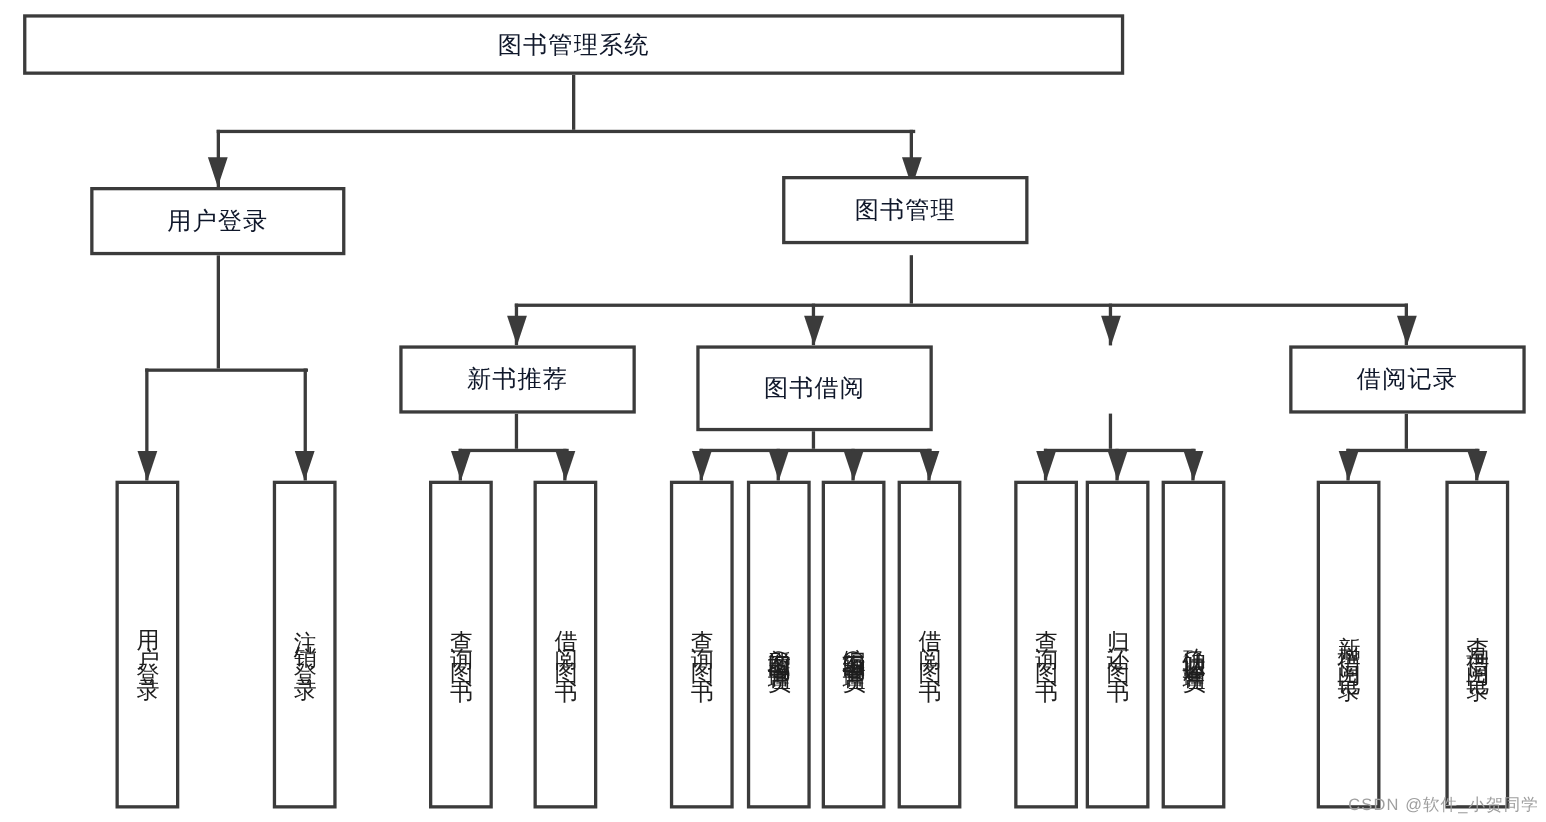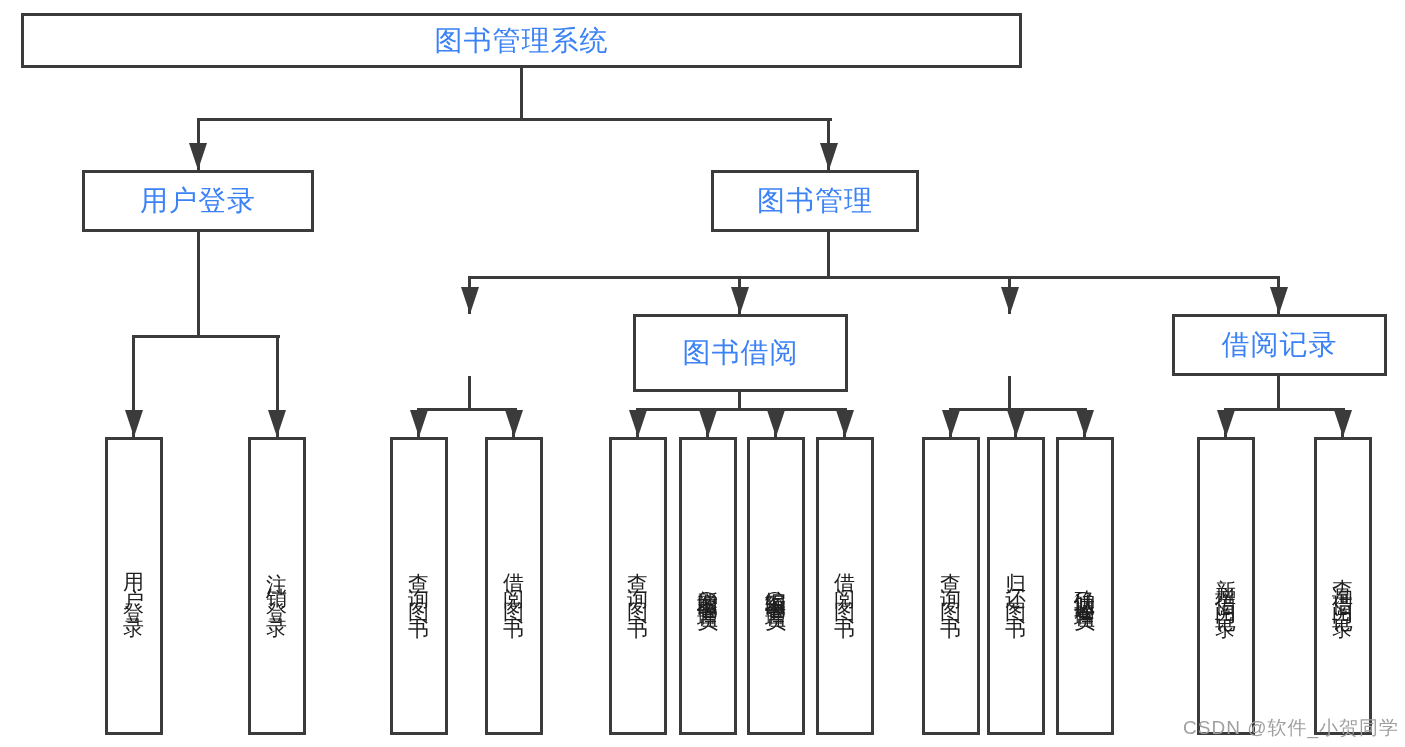--- a/index.html
+++ b/index.html
@@ -14,22 +14,22 @@
   .box {
     position: absolute;
     box-sizing: border-box;
     border: 3px solid #3b3b3b;
     background: #ffffff;
     display: flex;
     align-items: center;
     justify-content: center;
   }
   .hlabel {
-    font-size: 28px;
-    color: #3b82f6;
+    font-size: 22px;
+    color: #0f172a;
     letter-spacing: 1px;
     white-space: nowrap;
   }
   .vtext {
     writing-mode: vertical-rl;
     text-orientation: mixed;
     font-size: 21px;
     color: #1e1e1e;
     line-height: 1;
   }
@@ -42,21 +42,21 @@
     position: absolute;
     width: 0; height: 0;
     border-left: 9px solid transparent;
     border-right: 9px solid transparent;
     border-top: 27px solid #3b3b3b;
   }
   .watermark {
     position: absolute;
     right: 6px;
     bottom: 6px;
-    font-size: 19px;
+    font-size: 15px;
     color: #9f9f9f;
     letter-spacing: 1px;
     z-index: 5;
     white-space: nowrap;
   }
 </style>
 </head>
 <body>
 
 <div class="canvas">
@@ -120,24 +120,27 @@
   <div class="vline" style="left:1341px;top:408px;height:29px"></div>
   <div class="arrow" style="left:1334px;top:410px"></div>
 
   <div class="box" style="left:21px;top:13px;width:1001px;height:55px">
     <span class="hlabel">图书管理系统</span>
   </div>
 
   <div class="box" style="left:82px;top:170px;width:232px;height:62px">
     <span class="hlabel">用户登录</span>
   </div>
-  <div class="box" style="left:711px;top:170px;width:208px;height:62px">
+  <div class="box" style="left:711px;top:160px;width:224px;height:62px">
     <span class="hlabel">图书管理</span>
   </div>
 
+  <div class="box" style="left:363px;top:314px;width:215px;height:62px">
+    <span class="hlabel">新书推荐</span>
+  </div>
   <div class="box" style="left:633px;top:314px;width:215px;height:78px">
     <span class="hlabel">图书借阅</span>
   </div>
   <div class="box" style="left:1172px;top:314px;width:215px;height:62px">
     <span class="hlabel">借阅记录</span>
   </div>
 
   <div class="box" style="left:105px;top:437px;width:58px;height:298px">
     <span class="vtext ls-lg">用户登录</span>
   </div>

